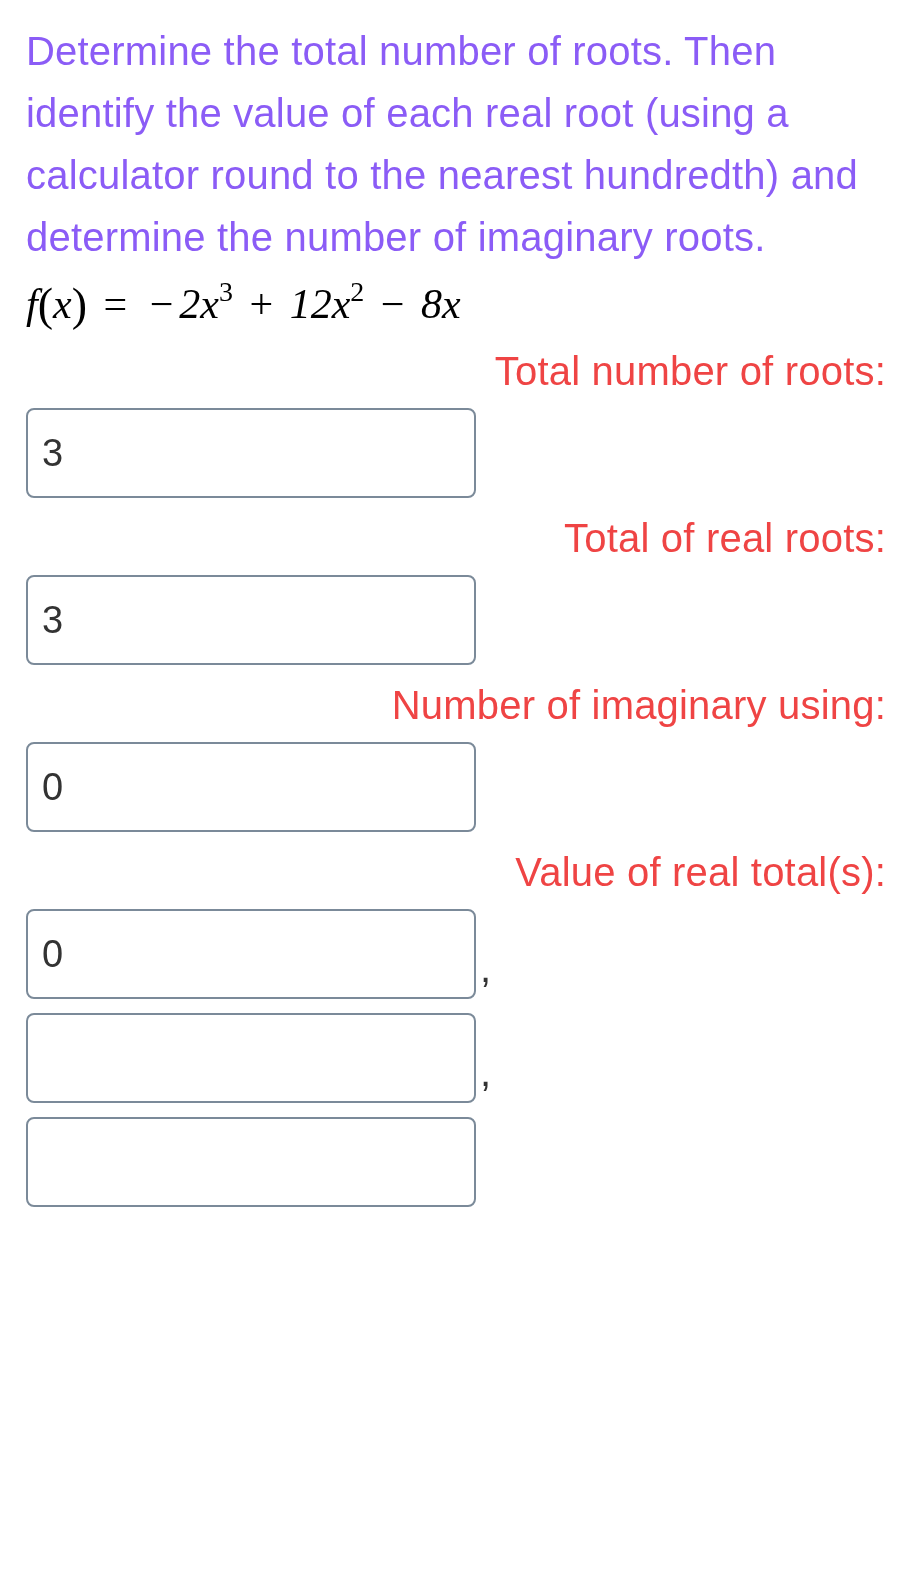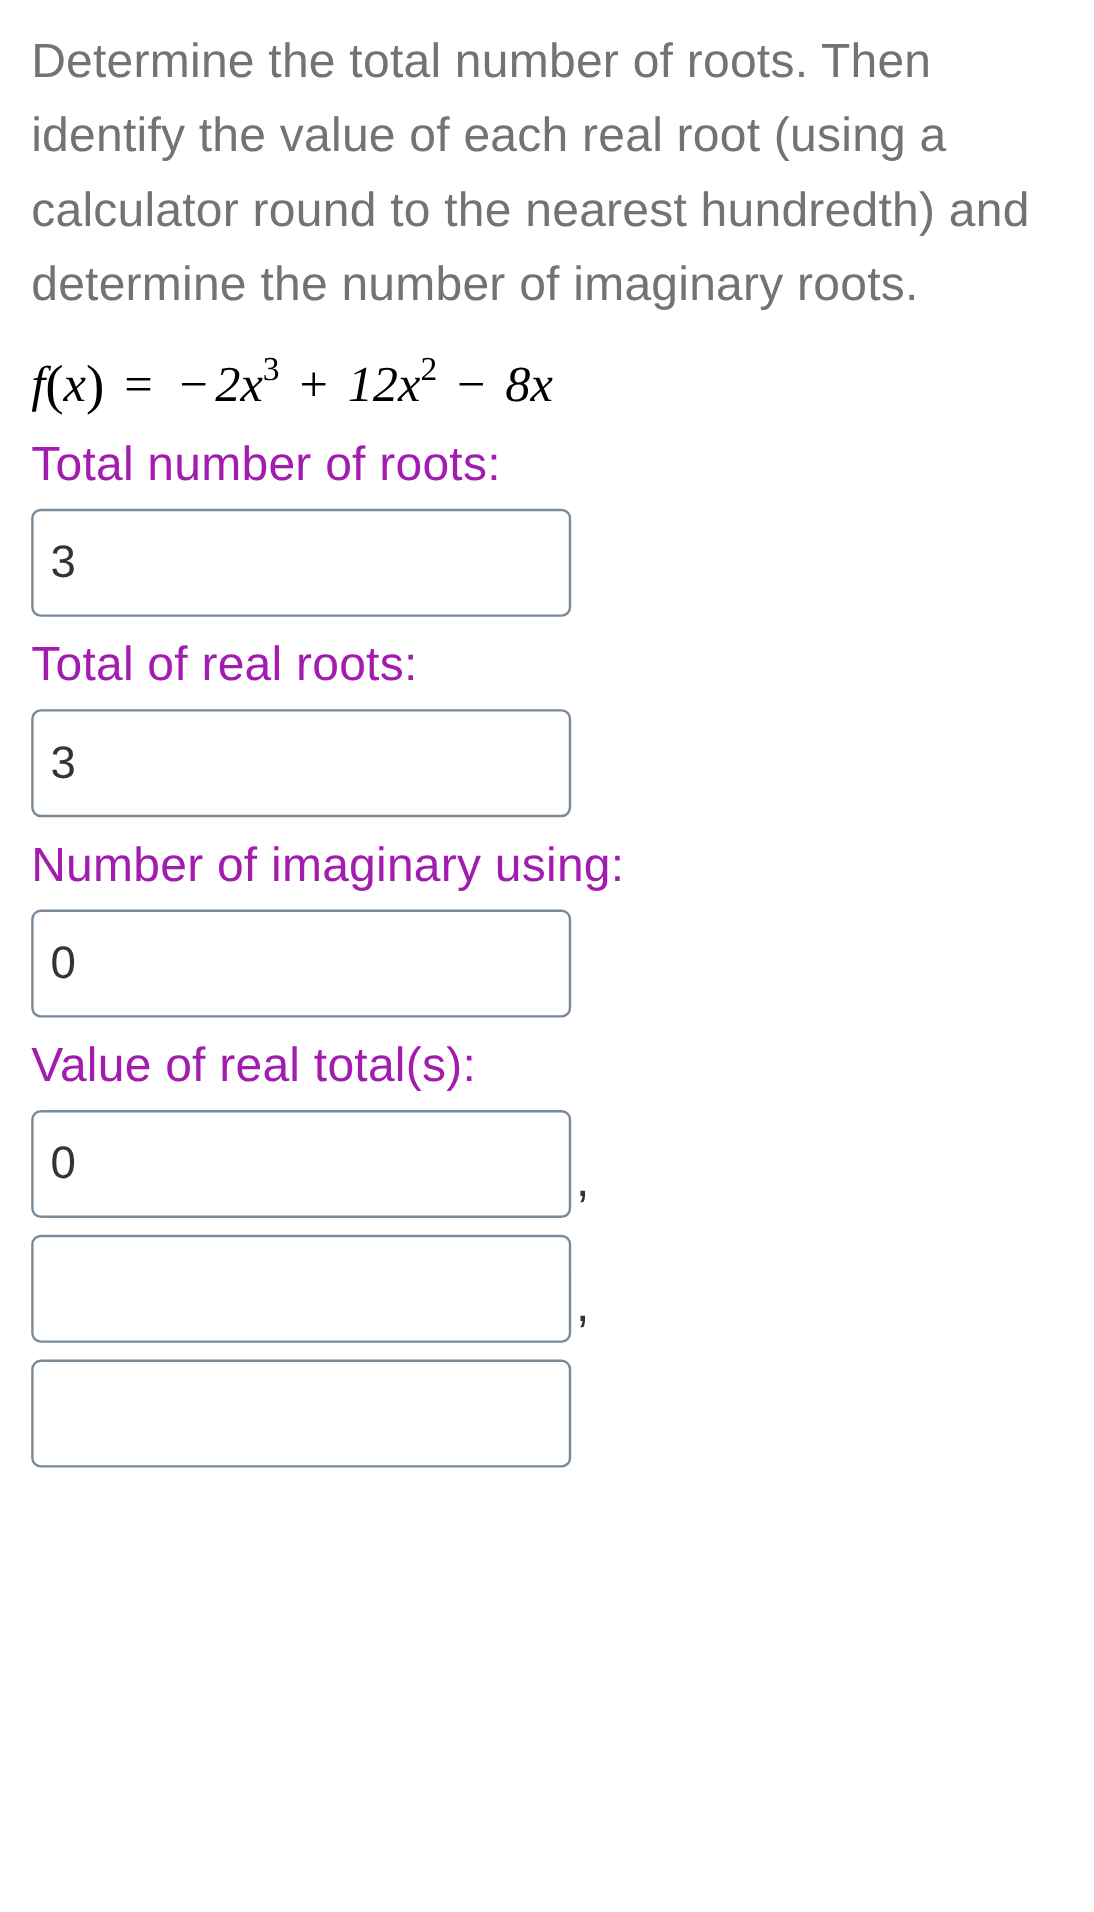--- a/index.html
+++ b/index.html
@@ -10,30 +10,30 @@
     body {
       font-family: -apple-system, BlinkMacSystemFont, "Segoe UI", Helvetica, Arial, sans-serif;
       width: 912px;
       background: #ffffff;
       padding: 20px 26px;
       color: #333333;
     }
     .question-text {
       font-size: 40px;
       line-height: 1.55;
-      color: #737373;
+      color: #8b5cf6;
       letter-spacing: 0.2px;
       margin-bottom: 8px;
     }
     .formula {
       font-family: "Times New Roman", Times, serif;
       font-size: 42px;
       font-style: italic;
       color: #000000;
-      margin-top: 26px;
+      margin-top: 10px;
       margin-bottom: 18px;
       white-space: nowrap;
     }
     .formula .paren {
       font-style: normal;
       font-size: 46px;
       vertical-align: -2px;
     }
     .formula .op {
       font-style: normal;
@@ -41,24 +41,25 @@
     }
     .formula sup {
       font-size: 28px;
       vertical-align: super;
       font-style: normal;
       position: relative;
       top: -2px;
     }
     .label {
       font-size: 40px;
-      color: #a21caf;
+      color: #ef4444;
       margin-bottom: 14px;
       margin-top: 18px;
       letter-spacing: 0.2px;
+      text-align: right;
     }
     .input-row {
       display: flex;
       align-items: center;
       margin-bottom: 14px;
     }
     .input-box {
       width: 450px;
       height: 90px;
       border: 2px solid #7b8a99;

